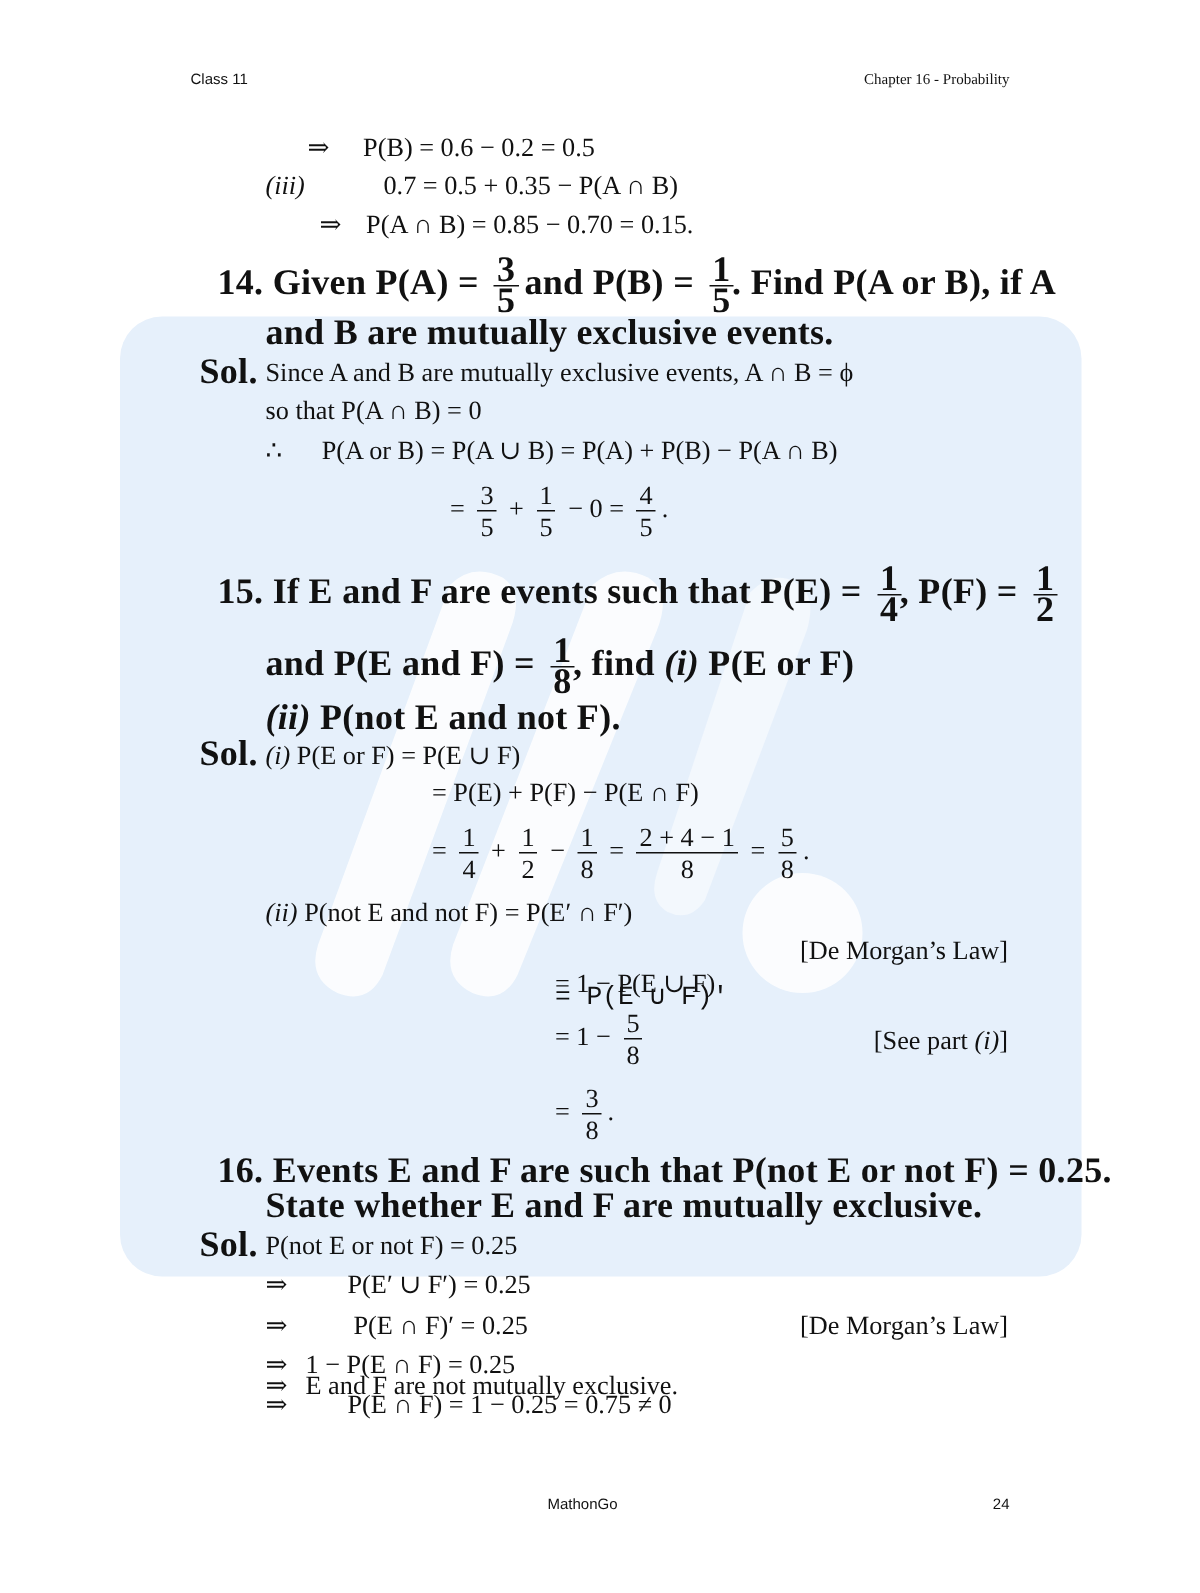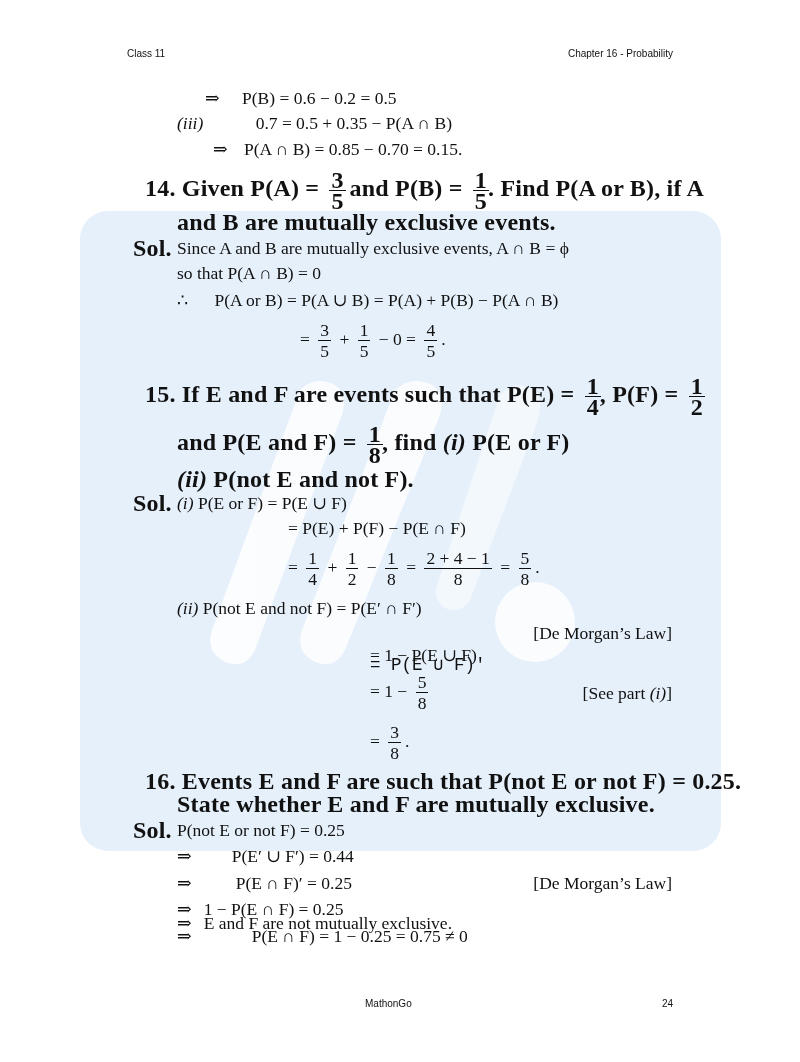--- a/index.html
+++ b/index.html
@@ -28,21 +28,21 @@
   }
   .frac > span { display: block; padding: 0 2px; }
   .frac > span.num { border-bottom: 1px solid #111; }
   .frac.bold > span { font-weight: bold; }
   .frac.bold > span.num { border-bottom: 1.5px solid #111; }
 </style>
 </head>
 <body>
 
 <div class="hdr" style="left:127px;top:48px;">Class 11</div>
-<div class="hdr" style="right:127px;top:48px;">Chapter 16 - Probability</div>
+<div class="hdr" style="right:127px;top:48px;font-family:Liberation Serif, serif;">Chapter 16 - Probability</div>
 
 <div class="panel"></div>
 <svg class="wm" viewBox="0 0 800 1062">
   <g fill="#ffffff" opacity="0.85">
     <path d="M300,390 Q315,375 335,385 Q350,395 340,420 L255,650 Q245,670 225,662 Q205,652 212,630 Z"></path>
     <path d="M395,390 Q412,375 432,385 Q448,395 438,420 L345,650 Q335,670 315,662 Q295,652 302,630 Z"></path>
     <path d="M500,395 Q515,380 530,388 Q545,396 538,420 L470,600 Q460,615 445,608 Q432,600 438,582 Z" opacity="0.6"></path>
     <circle cx="535" cy="622" r="40"></circle>
   </g>
 </svg>
@@ -140,30 +140,30 @@
 
 <div class="ln b" style="left:145px;top:770px;">
   <span>16.</span>
   <span>Events E and F are such that P(not E or not F) = 0.25.</span>
 </div>
 <div class="ln b" style="left:177px;top:793px;">State whether E and F are mutually exclusive.</div>
 <div class="ln b" style="left:133px;top:819px;">Sol.</div>
 <div class="ln" style="left:177px;top:819px;">P(not E or not F) = 0.25</div>
 
 <div class="ln" style="left:177px;top:845px;">
-  <span>⇒</span><span style="margin-left:40px;">P(E′ ∪ F′) = 0.44</span>
+  <span>⇒</span><span style="margin-left:40px;">P(E′ ∪ F′) = 0.25</span>
 </div>
 <div class="ln" style="left:177px;top:872px;">
   <span>⇒</span><span style="margin-left:44px;">P(E ∩ F)′ = 0.25</span>
 </div>
 <div class="ln" style="right:128px;top:872px;">[De Morgan’s Law]</div>
 <div class="ln" style="left:177px;top:898px;">
   <span>⇒</span><span style="margin-left:12px;">1 − P(E ∩ F) = 0.25</span>
 </div>
 <div class="ln" style="left:177px;top:925px;">
-  <span>⇒</span><span style="margin-left:60px;">P(E ∩ F) = 1 − 0.25 = 0.75 ≠ 0</span>
+  <span>⇒</span><span style="margin-left:40px;">P(E ∩ F) = 1 − 0.25 = 0.75 ≠ 0</span>
 </div>
 <div class="ln" style="left:177px;top:912px;">
   <span>⇒</span><span style="margin-left:12px;">E and F are not mutually exclusive.</span>
 </div>
 
 <div class="ftr" style="left:365px;top:998px;">MathonGo</div>
 <div class="ftr" style="right:127px;top:998px;">24</div>
 
 </body></html>

